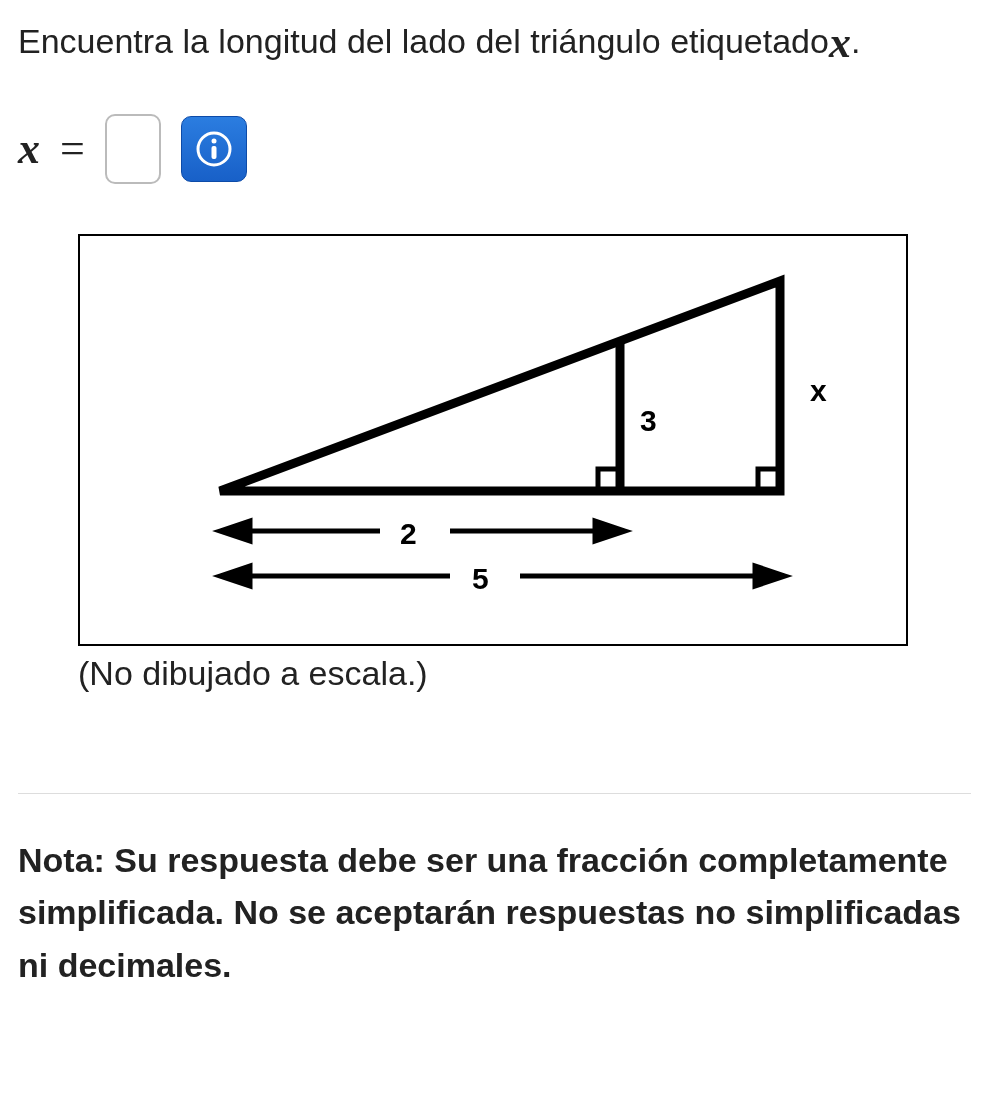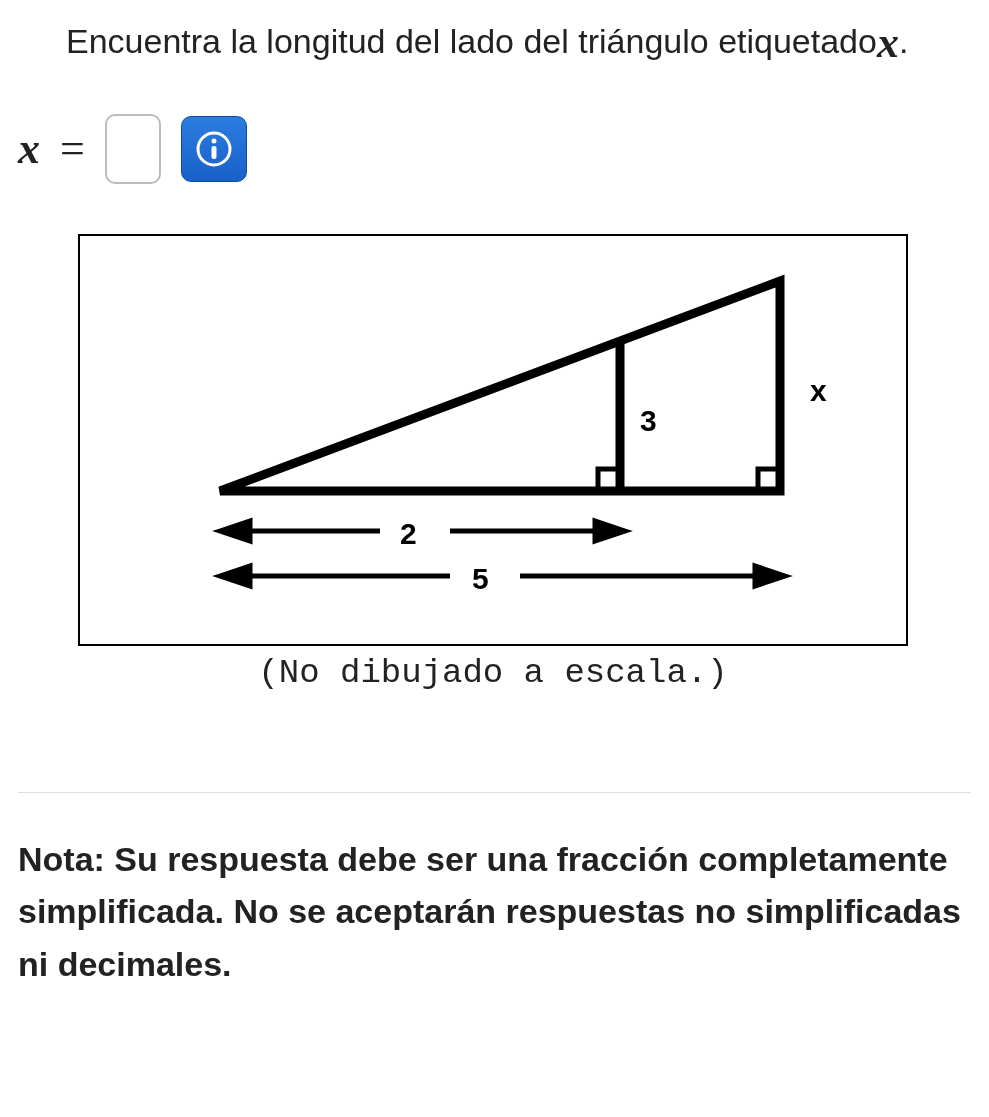--- a/index.html
+++ b/index.html
@@ -5,21 +5,21 @@
   * { box-sizing: border-box; }
   body {
     margin: 0;
     padding: 12px 18px;
     font-family: Arial, Helvetica, sans-serif;
     font-size: 34px;
     color: #222;
     width: 989px;
     background: #fff;
   }
-  .question-text { line-height: 1.4; margin-bottom: 40px; margin-left: 48px; }
+  .question-text { line-height: 1.4; margin-bottom: 40px; }
   .math-x {
     font-family: "Times New Roman", serif;
     font-style: italic;
     font-weight: bold;
     font-size: 44px;
     vertical-align: -4px;
   }
   .answer-row {
     display: flex;
     align-items: center;
@@ -51,21 +51,21 @@
     cursor: pointer;
   }
   .figure-box {
     border: 2px solid #000;
     width: 830px;
     height: 412px;
     margin: 0 0 0 60px;
     position: relative;
     background: #fff;
   }
-  .caption { text-align: center; width: 830px; margin: 8px 0 0 60px; font-size: 34px; font-family: Liberation Mono, monospace; }
+  .caption { text-align: left; width: 830px; margin: 8px 0 0 60px; font-size: 34px; }
   .divider { border: none; border-top: 1px solid #ddd; margin: 100px 0 40px; }
   .note { line-height: 1.55; font-weight: bold; }
 </style>
 </head>
 <body>
 
 <div class="question-text">
   <span>Encuentra la longitud del lado del triángulo etiquetado</span><span class="math-x">x</span><span>.</span>
 </div>
 

